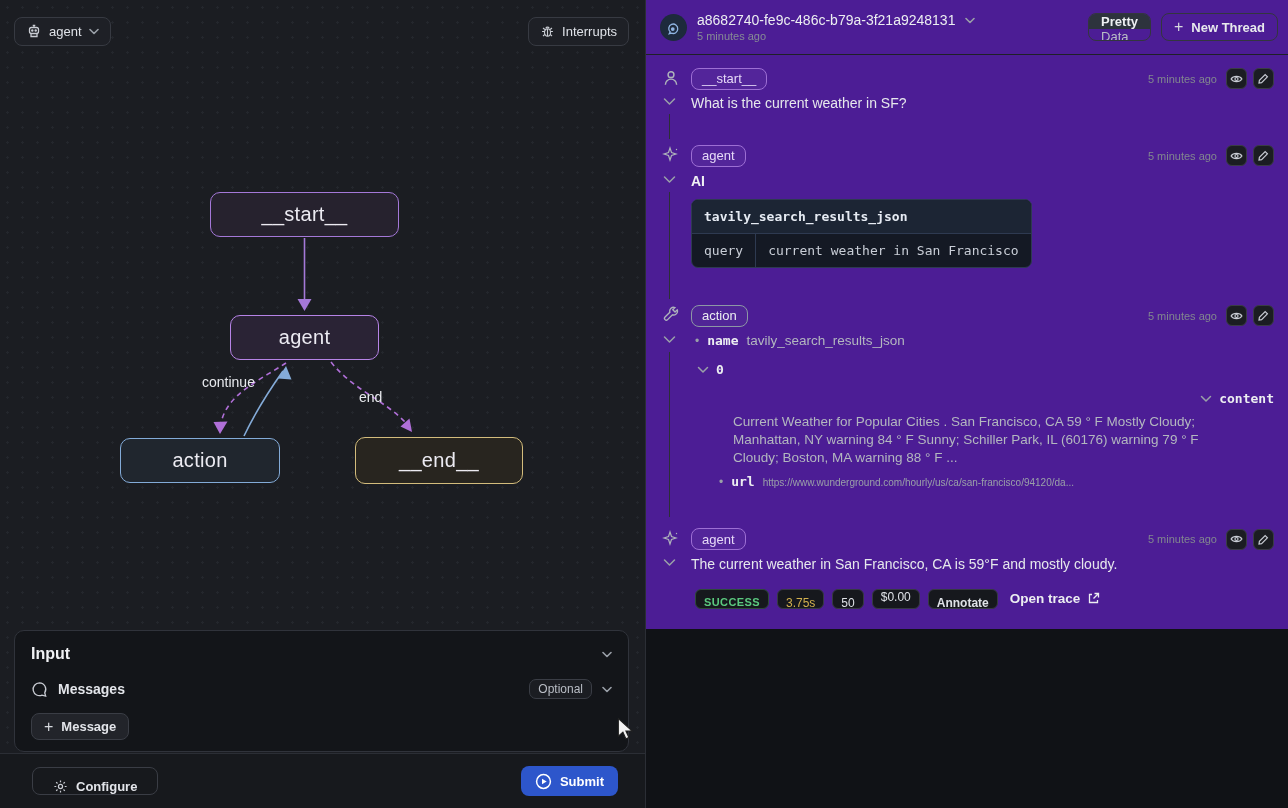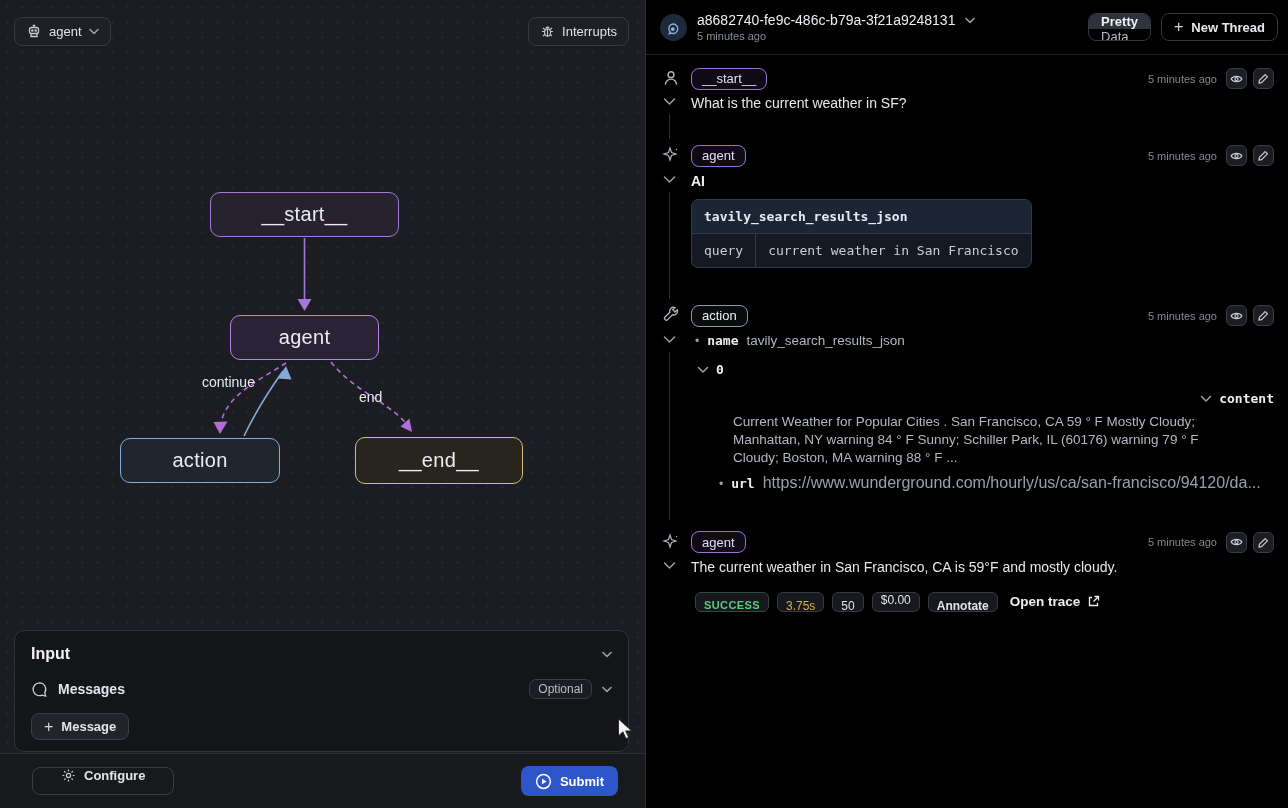--- a/index.html
+++ b/index.html
@@ -33,26 +33,26 @@
   .input-box { position:absolute; left:14px; right:16px; top:630px; height:122px; border:1px solid #30333b; border-radius:10px; background:#131519; z-index:6; padding:14px 16px; }
   .input-title-row { display:flex; align-items:center; justify-content:space-between; }
   .input-title { font-size:16px; font-weight:700; color:#f0f1f4; }
   .messages-row { display:flex; align-items:center; margin-top:16px; }
   .messages-row .mr-label { font-size:14px; font-weight:600; color:#e3e5ea; margin-left:10px; }
   .mr-right { margin-left:auto; display:flex; align-items:center; gap:10px; }
   .optional-badge { font-size:12px; color:#b9bdc5; border:1px solid #3a3d45; border-radius:7px; padding:2px 8px; background:#1b1d22; }
   .add-msg-btn { display:inline-flex; align-items:center; gap:8px; margin-top:14px; height:27px; padding:0 12px; border:1px solid #3a3d45; border-radius:8px; background:#22242a; color:#e3e5ea; font-size:13px; font-weight:600; cursor:pointer; }
   .plus-glyph { font-size:16px; font-weight:400; color:#d6d9de; line-height:1; }
   .lp-footer { position:absolute; left:0; right:0; bottom:0; height:55px; border-top:1px solid #2b2e35; background:#17191d; display:flex; align-items:center; justify-content:space-between; padding:0 27px 0 32px; z-index:6; }
-  .configure-btn { display:inline-flex; align-items:flex-start; gap:8px; height:28px; padding:0 28px; border:1px solid #3a3d45; border-radius:8px; background:transparent; color:#e3e5ea; font-size:13px; font-weight:600; cursor:pointer; }
+  .configure-btn { display:inline-flex; align-items:flex-end; gap:8px; height:28px; padding:0 20px; border:1px solid #3a3d45; border-radius:8px; background:transparent; color:#e3e5ea; font-size:13px; font-weight:600; cursor:pointer; }
   .submit-btn { display:inline-flex; align-items:center; gap:8px; height:30px; padding:0 14px; border:none; border-radius:8px; background:#2d56cb; color:#fff; font-size:13px; font-weight:700; cursor:pointer; }
   .cursor { position:absolute; left:617px; top:718px; z-index:20; }
 
   
-  .right-panel { position:relative; width:642px; height:808px; background:#000000; overflow:hidden; }
+  .right-panel { position:relative; width:642px; height:629px; background:#4c1d95; overflow:hidden; }
   .rp-header { display:flex; align-items:center; height:55px; padding:0 10px 0 14px; border-bottom:1px solid #1e2126; }
   .thread-avatar { width:27px; height:27px; border-radius:50%; background:#1d2a3c; display:flex; align-items:center; justify-content:center; flex:0 0 auto; }
   .thread-meta { margin-left:10px; min-width:0; }
   .thread-id-row { display:flex; align-items:center; gap:10px; }
   .thread-id { font-size:14px; color:#eceef1; white-space:nowrap; }
   .thread-ts { font-size:11px; color:#878c95; margin-top:2px; }
   .rp-header-right { margin-left:auto; display:flex; align-items:center; gap:10px; }
   .seg-control { display:flex; border:1px solid #33363e; border-radius:8px; overflow:hidden; height:28px;flex-direction:column; }
   .seg { display:flex; align-items:center; padding:0 12px; font-size:13px; color:#b9bdc5; cursor:pointer; }
   .seg.active { background:#2d333d; color:#eef0f3; font-weight:600; }
@@ -83,21 +83,21 @@
   .kv-row { display:flex; align-items:baseline; gap:8px; margin-top:6px; }
   .bullet { color:#9aa0a8; font-size:12px; }
   .kv-key { font-family:"DejaVu Sans Mono", monospace; font-size:13px; font-weight:700; color:#eceef1; }
   .kv-val { font-size:13.5px; color:#b3b7bf; }
   .tree-row { display:flex; align-items:center; gap:7px; margin-top:14px; }
   .tree-key { font-family:"DejaVu Sans Mono", monospace; font-size:13px; font-weight:700; color:#eceef1; }
   .inline-chev { width:12px; height:8px; }
   .inline-chev polyline { fill:none; stroke:#9aa0a8; stroke-width:1.5; stroke-linecap:round; stroke-linejoin:round; }
   .content-para { margin:7px 0 0 42px; max-width:510px; font-size:13.5px; line-height:1.35; color:#b3b7bf; }
   .url-row { margin-left:28px; margin-top:6px; }
-  .url-val { font-size:16px; color:#9aa0a8; }
+  .url-val { font-size:10px; color:#9aa0a8; }
 
   .status-row { display:flex; align-items:center; gap:8px; margin-top:17px; margin-left:4px; }
   .sbadge { display:inline-flex; align-items:center; gap:6px; height:20px; padding:0 8px; border:1px solid #363a42; border-radius:6px; background:#16181d; font-size:12px; color:#dfe2e7; cursor:pointer;flex-direction:column; }
   .sbadge.success { border-color:#2e4a3a; color:#5bc97f; font-weight:700; font-size:11px; letter-spacing:0.4px; }
   .sbadge.duration { color:#d3b14e; }
   .annotate { font-weight:600; }
   .open-trace { display:inline-flex; align-items:center; gap:7px; font-size:13.5px; font-weight:600; color:#eceef1; margin-left:4px; cursor:pointer; }
   .m-gap-2 { margin-bottom:33px; }
   .m-gap-3 { margin-bottom:39px; }
 </style>

